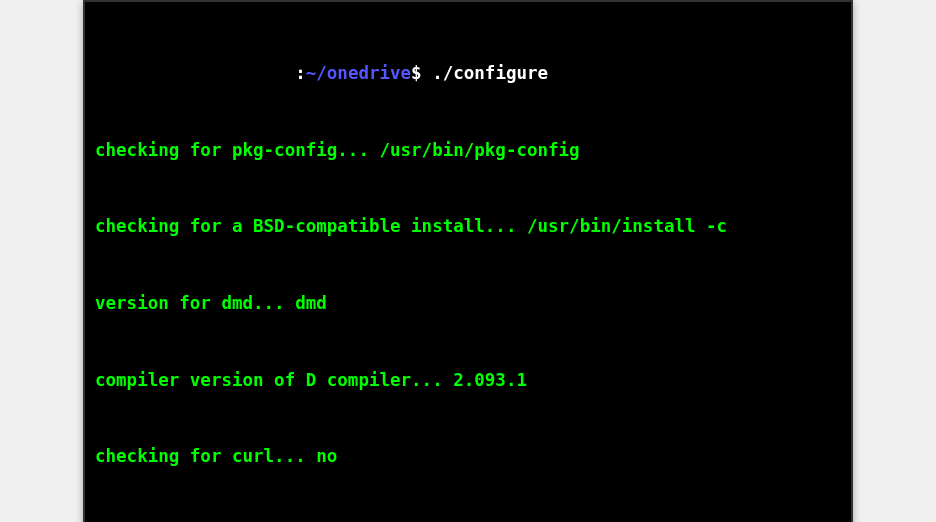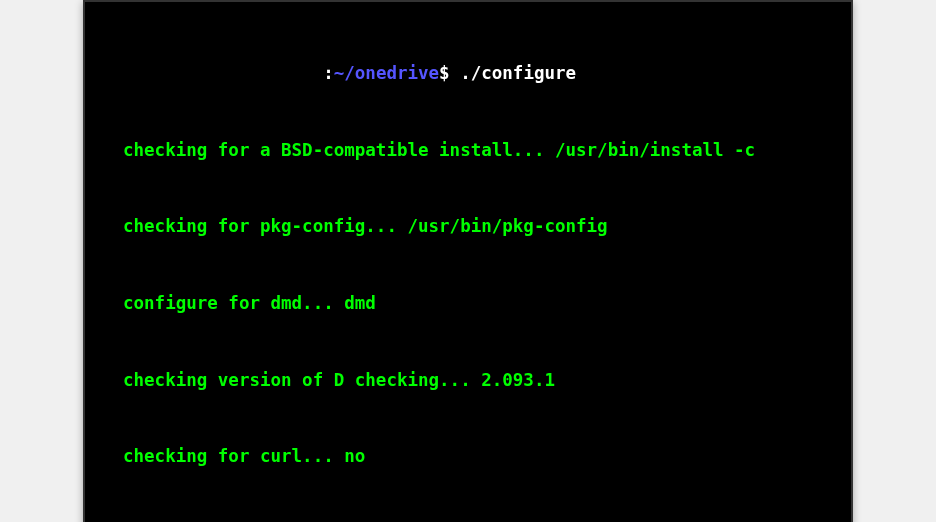--- a/index.html
+++ b/index.html
@@ -18,41 +18,41 @@
       width: 770px;
       box-shadow: 0 2px 8px rgba(0,0,0,0.3);
       padding: 8px 10px 10px 10px;
     }
     .terminal {
       font-size: 17.5px;
       line-height: 1.46;
       white-space: pre-wrap;
       font-weight: bold;
     }
-    .line { display: block; margin-left: 28px; }
+    .line { display: block; }
     .prompt-colon { color: #ffffff; }
     .prompt-path { color: #5555ff; font-weight: bold; }
     .prompt-dollar { color: #ffffff; }
     .cmd { color: #ffffff; }
     .out { color: #00ff00; }
     .hidden-prompt {
       color: transparent;
       user-select: none;
     }
   </style>
 </head>
 <body>
 
 <div class="terminal-frame">
   <div class="terminal">
     <span class="line"><span class="hidden-prompt">                   </span><span class="prompt-colon">:</span><span class="prompt-path">~/onedrive</span><span class="prompt-dollar">$</span><span class="cmd"> <span>./configure</span></span></span>
+    <span class="line out">checking for pkg-config... /usr/bin/pkg-config</span>
     <span class="line out">checking for a BSD-compatible install... /usr/bin/install -c</span>
-    <span class="line out">checking for pkg-config... /usr/bin/pkg-config</span>
-    <span class="line out">configure for dmd... dmd</span>
-    <span class="line out">checking version of D checking... 2.093.1</span>
+    <span class="line out">version for dmd... dmd</span>
+    <span class="line out">compiler version of D compiler... 2.093.1</span>
     <span class="line out">checking for curl... no</span>
     
     
     
     
     
     
     
     
     

